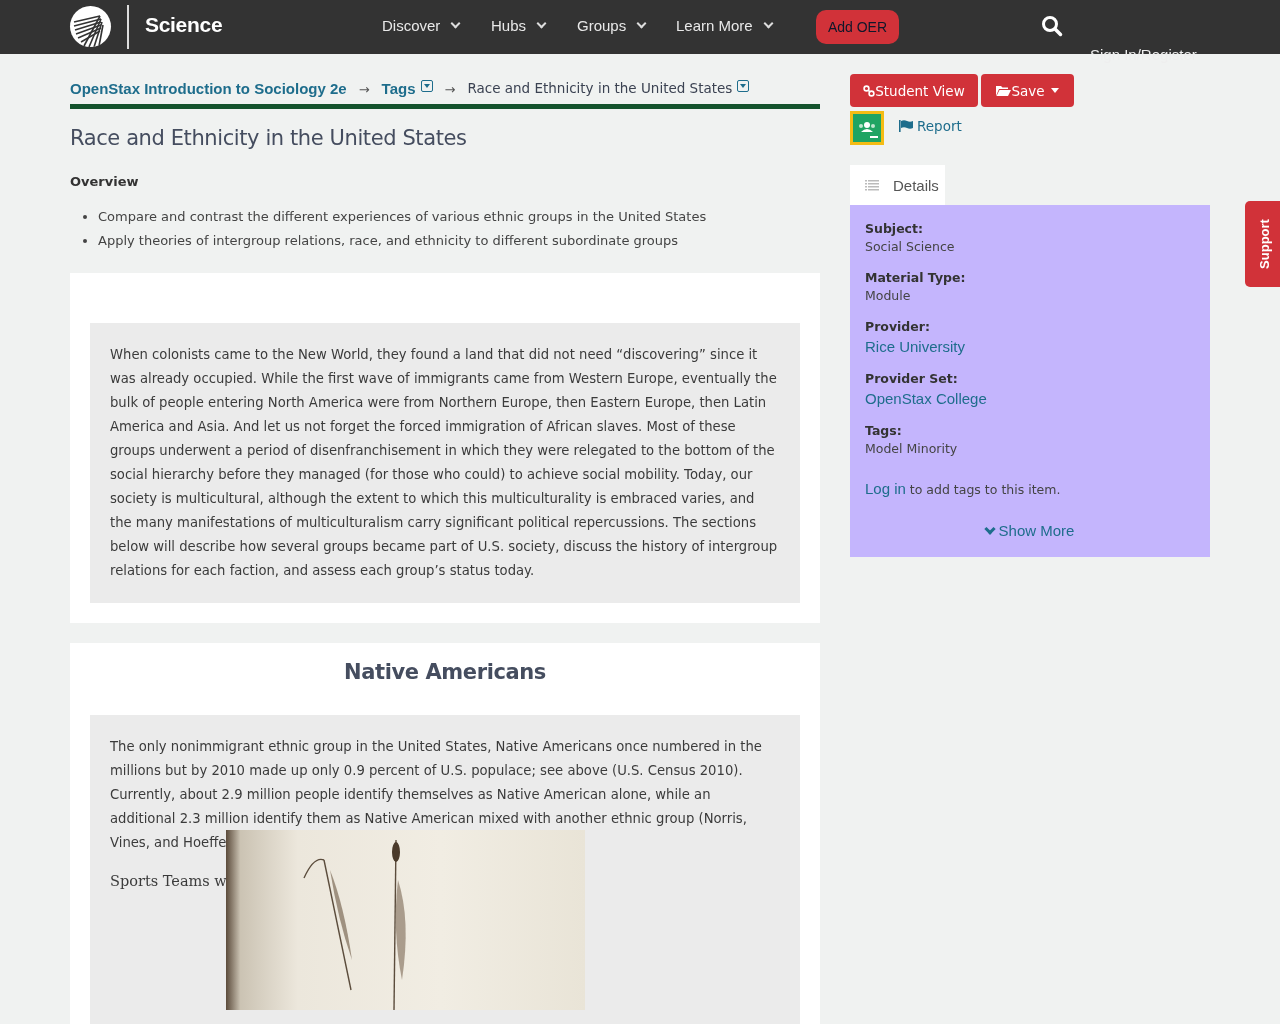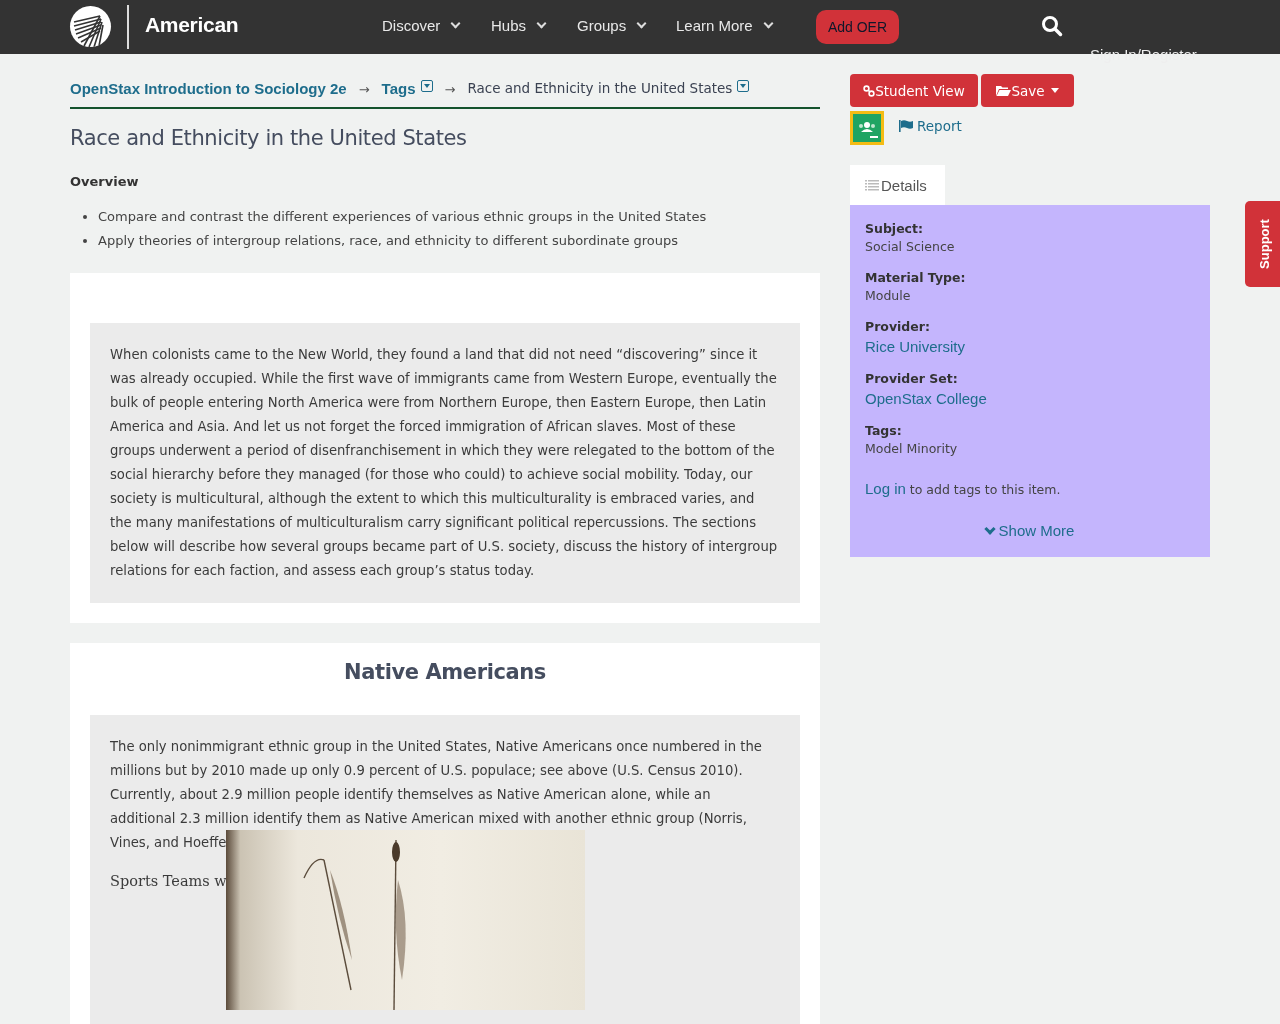--- a/index.html
+++ b/index.html
@@ -12,21 +12,21 @@
   .logo-mark svg { display: block; }
   .logo-divider { position: absolute; left: 127px; top: 5px; width: 2px; height: 44px; background: #ddd; }
   .logo-text { position: absolute; left: 145px; top: 13px; font-family: "Liberation Sans", sans-serif; font-weight: bold; font-size: 21px; color: #fff; letter-spacing: -0.3px; }
   .nav-item { position: absolute; top: 17px; font-family: "Liberation Sans", sans-serif; font-size: 15px; color: #e9e9e9; display: flex; align-items: center; gap: 8px; cursor: pointer; }
   .nav-item .chev { width: 7px; height: 7px; border-right: 2px solid #ddd; border-bottom: 2px solid #ddd; transform: rotate(45deg); margin-top: -4px; margin-left: 4px; }
   .add-oer { position: absolute; left: 816px; top: 10px; width: 83px; height: 34px; background: #d13239; border-radius: 10px; color: #0f172a; font-family: "Liberation Sans", sans-serif; font-size: 14px; display: flex; align-items: center; justify-content: center; cursor: pointer; }
   .search-btn { position: absolute; left: 1041px; top: 15px; width: 22px; height: 22px; cursor: pointer; }
   .signin { position: absolute; left: 1090px; top: 17px; font-family: "Liberation Sans", sans-serif; font-size: 15px; color: #eee; cursor: pointer; margin-top: 29px; }
 
   
-  .breadcrumb { position: absolute; left: 70px; top: 80px; width: 750px; height: 29px; border-bottom: 2px solid #14532d; font-size: 14px; display: flex; align-items: flex-start; }
+  .breadcrumb { position: absolute; left: 70px; top: 80px; width: 750px; height: 29px; border-bottom: 5px solid #14532d; font-size: 14px; display: flex; align-items: flex-start; }
   .bc-link { font-family: "Liberation Sans", sans-serif; font-weight: bold; font-size: 15px; color: #1e6d8c; cursor: pointer; }
   .bc-arrow { color: #555; margin: 0 12px; font-size: 13px; font-family: "DejaVu Sans", sans-serif; line-height: 20px; }
   .bc-current { font-family: "DejaVu Sans", sans-serif; font-size: 13.5px; color: #3b4252; }
   .bc-caret { display: inline-block; width: 12px; height: 12px; border: 1.5px solid #1e6d8c; border-radius: 2px; margin-left: 5px; vertical-align: -1px; position: relative; cursor: pointer; }
   .bc-caret::after { content: ""; position: absolute; left: 2px; top: 3px; border-left: 3px solid transparent; border-right: 3px solid transparent; border-top: 4px solid #1e6d8c; }
 
   .page-title { position: absolute; left: 70px; top: 126px; font-family: "DejaVu Sans", sans-serif; font-size: 21px; color: #454d5f; font-weight: normal; letter-spacing: -0.4px; }
   .overview-label { position: absolute; left: 70px; top: 174px; font-size: 13px; font-weight: bold; color: #333; }
   .overview-list { position: absolute; left: 98px; top: 207px; list-style: disc; font-size: 13px; color: #444; }
   .overview-list li { height: 24px; line-height: 19px; }
@@ -44,21 +44,21 @@
 
   
   .btn-red { position: absolute; top: 74px; height: 33px; background: #d13239; border-radius: 4px; color: #fff; font-size: 13.5px; display: flex; align-items: center; justify-content: center; gap: 0; cursor: pointer; }
   .student-view { left: 850px; width: 128px; }
   .save-btn { left: 981px; width: 93px; }
   .save-caret { border-left: 4px solid transparent; border-right: 4px solid transparent; border-top: 5px solid #fff; margin-left: 6px; }
   .classroom { position: absolute; left: 850px; top: 111px; width: 34px; height: 34px; background: #f4bc14; padding: 3px; cursor: pointer; }
   .classroom .g { width: 28px; height: 28px; background: #1fa463; position: relative; }
   .report { position: absolute; left: 899px; top: 118px; font-size: 13.5px; color: #1e6d8c; cursor: pointer; display: flex; align-items: center; gap: 4px; }
 
-  .details-tab { position: absolute; left: 850px; top: 165px; width: 95px; height: 40px; background: #fff; display: flex; align-items: center; padding-left: 15px; gap: 2px; font-family: "Liberation Sans", sans-serif; font-size: 15px; color: #555; cursor: pointer; }
+  .details-tab { position: absolute; left: 850px; top: 165px; width: 95px; height: 40px; background: #fff; display: flex; align-items: center; padding-left: 15px; gap: 14px; font-family: "Liberation Sans", sans-serif; font-size: 15px; color: #555; cursor: pointer; }
   .details-panel { position: absolute; left: 850px; top: 205px; width: 360px; height: 352px; background: #c4b5fd; }
   .d-label { position: absolute; left: 15px; font-size: 12.5px; font-weight: bold; color: #333; }
   .d-value { position: absolute; left: 15px; font-size: 12.5px; color: #444; text-align: center; }
   .d-link { position: absolute; left: 15px; font-family: "Liberation Sans", sans-serif; font-size: 15px; color: #1e6d8c; cursor: pointer; }
   .login-line { position: absolute; left: 15px; top: 275px; font-size: 12.5px; color: #444; }
   .login-line a { font-family: "Liberation Sans", sans-serif; font-size: 15px; color: #1e6d8c; text-decoration: none; cursor: pointer; }
   .show-more { position: absolute; left: 0; top: 317px; width: 360px; text-align: center; font-family: "Liberation Sans", sans-serif; font-size: 15px; color: #1e6d8c; cursor: pointer; }
   .show-more .ch { display: inline-block; width: 8px; height: 8px; border-right: 3px solid #1e6d8c; border-bottom: 3px solid #1e6d8c; transform: rotate(45deg); margin-right: 5px; vertical-align: 3px; }
 
   .support { position: absolute; left: 1245px; top: 201px; width: 40px; height: 86px; background: #d13239; border-radius: 5px 0 0 5px; cursor: pointer; }
@@ -78,21 +78,21 @@
           <path d="M8 32 L31 22"></path>
           <path d="M11 36 L30 25"></path>
         <path d="M14 40 L30 10"></path>
           <path d="M19 41 L31 13"></path>
           <path d="M24 41 L32 16"></path>
           <path d="M29 40 L33 19"></path>
       </g>
     </svg>
   </div>
   <div class="logo-divider"></div>
-  <div class="logo-text">American</div>
+  <div class="logo-text">Science</div>
 
   <div class="nav-item" style="left:382px">
     <span>Discover</span>
       <span class="chev"></span>
   </div>
   <div class="nav-item" style="left:491px">
     <span>Hubs</span>
       <span class="chev"></span>
   </div>
   <div class="nav-item" style="left:577px">

